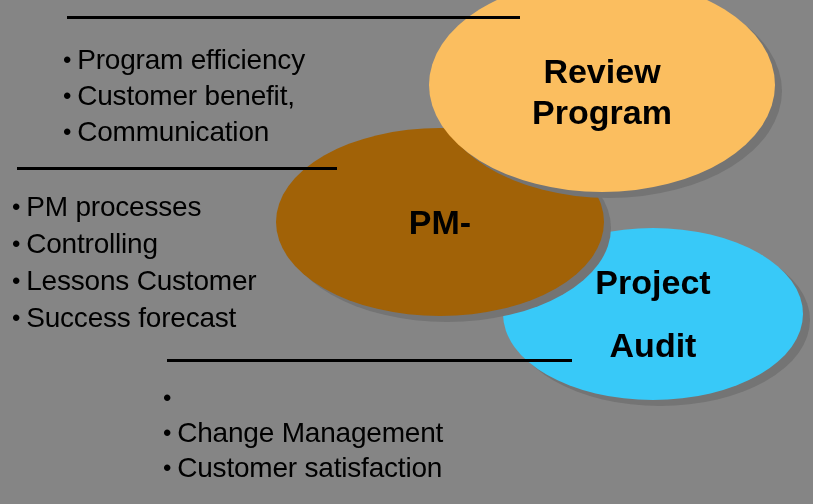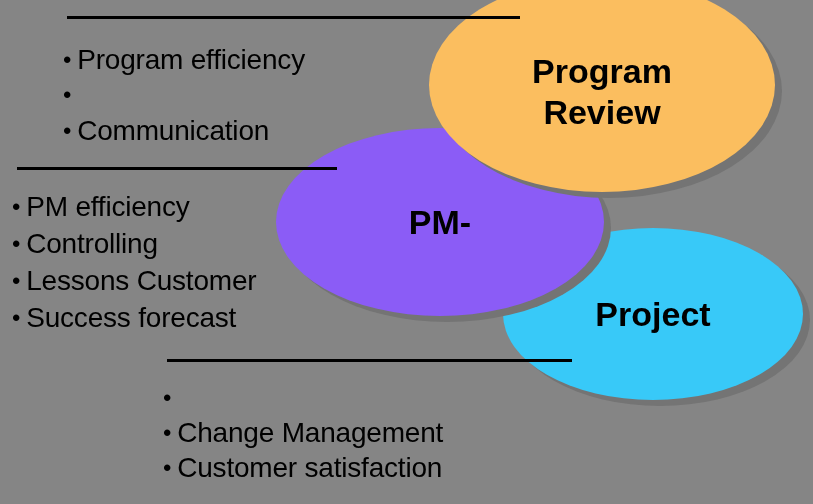--- a/index.html
+++ b/index.html
@@ -87,31 +87,32 @@
   <div class="rule rule-2" style="background: rgb(0, 0, 0);"></div>
   <div class="rule rule-3" style="background: rgb(0, 0, 0);"></div>
 
   <div class="blist list-1">
     <div class="li">
       <span class="bullet">•</span>
       <span>Program efficiency</span>
     </div>
     <div class="li">
       <span class="bullet">•</span>
+      <span>Customer benefit,</span>
     </div>
     <div class="li">
       <span class="bullet">•</span>
       <span>Communication</span>
     </div>
   </div>
 
   <div class="blist list-2">
     <div class="li">
       <span class="bullet">•</span>
-      <span>PM efficiency</span>
+      <span>PM processes</span>
     </div>
     <div class="li">
       <span class="bullet">•</span>
       <span>Controlling</span>
     </div>
     <div class="li">
       <span class="bullet">•</span>
       <span>Lessons Customer</span>
     </div>
     <div class="li">
@@ -131,31 +132,32 @@
     <div class="li">
       <span class="bullet">•</span>
       <span>Customer satisfaction</span>
     </div>
   </div>
 
   <div class="egroup g-cyan">
     <div class="shadow" style="background: rgb(116, 116, 116);"></div>
     <div class="oval" style="background: rgb(56, 201, 248);">
       <span>Project</span>
+      <span>Audit</span>
     </div>
   </div>
 
   <div class="egroup g-yellow">
     <div class="shadow" style="background: rgb(116, 116, 116);"></div>
-    <div class="oval" style="background: #8b5cf6;">
+    <div class="oval" style="background: #a16207;">
       <span>PM-</span>
     </div>
   </div>
 
   <div class="egroup g-orange">
     <div class="shadow" style="background: rgb(116, 116, 116);"></div>
     <div class="oval" style="background: rgb(251, 190, 95);">
+      <span>Review</span>
       <span>Program</span>
-      <span>Review</span>
     </div>
   </div>
 
 </div>
 
 </body></html>

